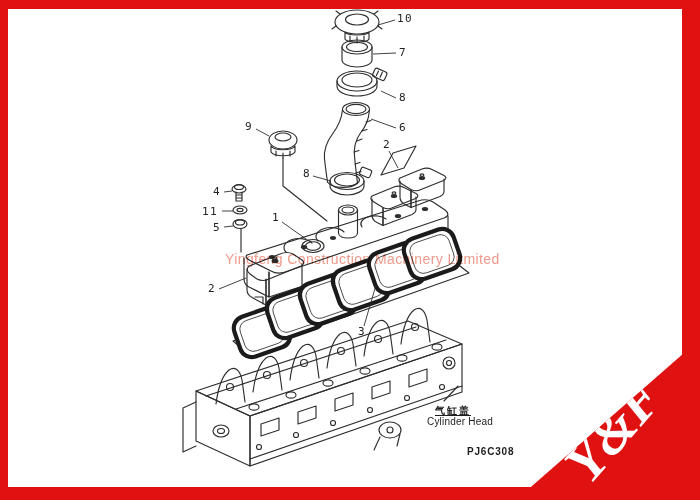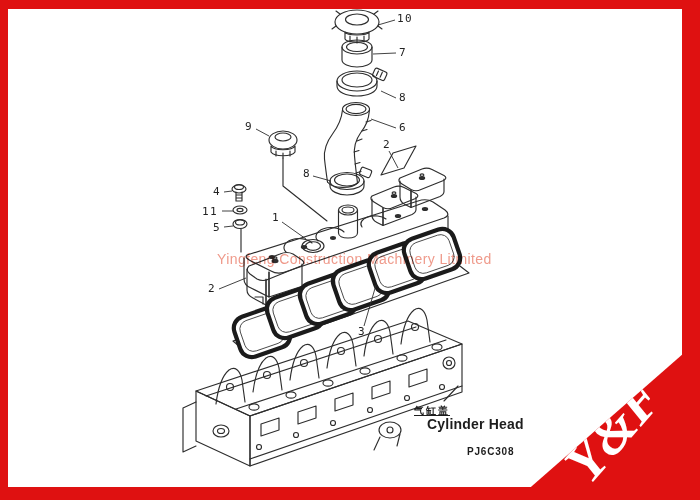--- a/index.html
+++ b/index.html
@@ -28,24 +28,24 @@
   
   svg.diagram{position:absolute;left:0;top:0;z-index:2;}
   .ln{stroke:#2e2e2e;fill:none;stroke-width:1.15;stroke-linecap:round;stroke-linejoin:round;}
   .callout{
     font-family:"DejaVu Sans Mono","Liberation Mono",monospace;
     font-size:11px;fill:#222;text-anchor:middle;letter-spacing:1.5px;
   }
   .leader{stroke:#2e2e2e;stroke-width:0.9;}
   
   .overlay{position:absolute;white-space:nowrap;z-index:3;}
-  .watermark{left:217px;top:251px;font-size:14px;color:#ef9a8b;
+  .watermark{left:225px;top:251px;font-size:14px;color:#ef9a8b;
     letter-spacing:0.4px;mix-blend-mode:multiply;z-index:4;}
-  .label-zh{left:414px;top:404px;font-size:10px;color:#1d1d1d;letter-spacing:2px;font-weight:600;text-decoration:underline;}
-  .label-en{left:427px;top:416px;font-size:14px;color:#1d1d1d;letter-spacing:0.2px;font-weight:bold;}
+  .label-zh{left:435px;top:404px;font-size:10px;color:#1d1d1d;letter-spacing:2px;font-weight:600;text-decoration:underline;}
+  .label-en{left:427px;top:416px;font-size:10px;color:#1d1d1d;letter-spacing:0.2px;}
   .code{left:467px;top:446px;font-size:10px;color:#1d1d1d;letter-spacing:0.8px;font-weight:600;}
 </style>
 </head>
 <body>
 
 <div class="overlay watermark">Yingfeng Construction Machinery Litmited</div>
 
 <svg class="diagram" width="700" height="500" viewBox="0 0 700 500">
   <defs>
     <g id="cbox" class="ln">

